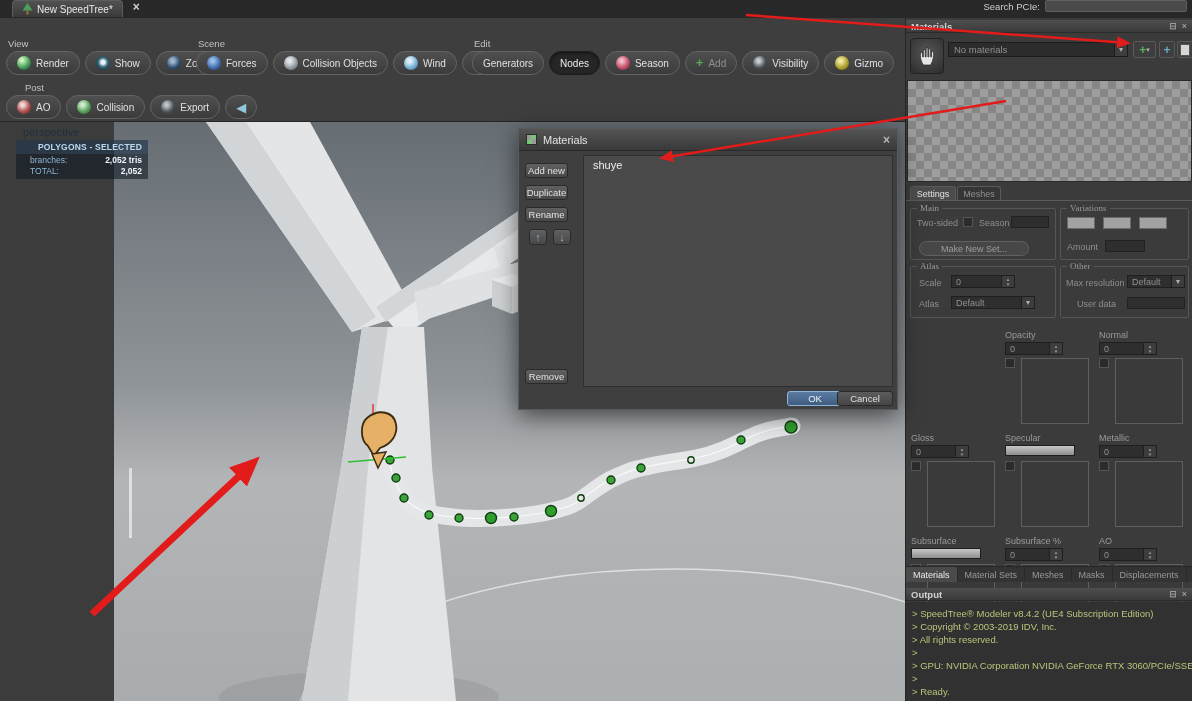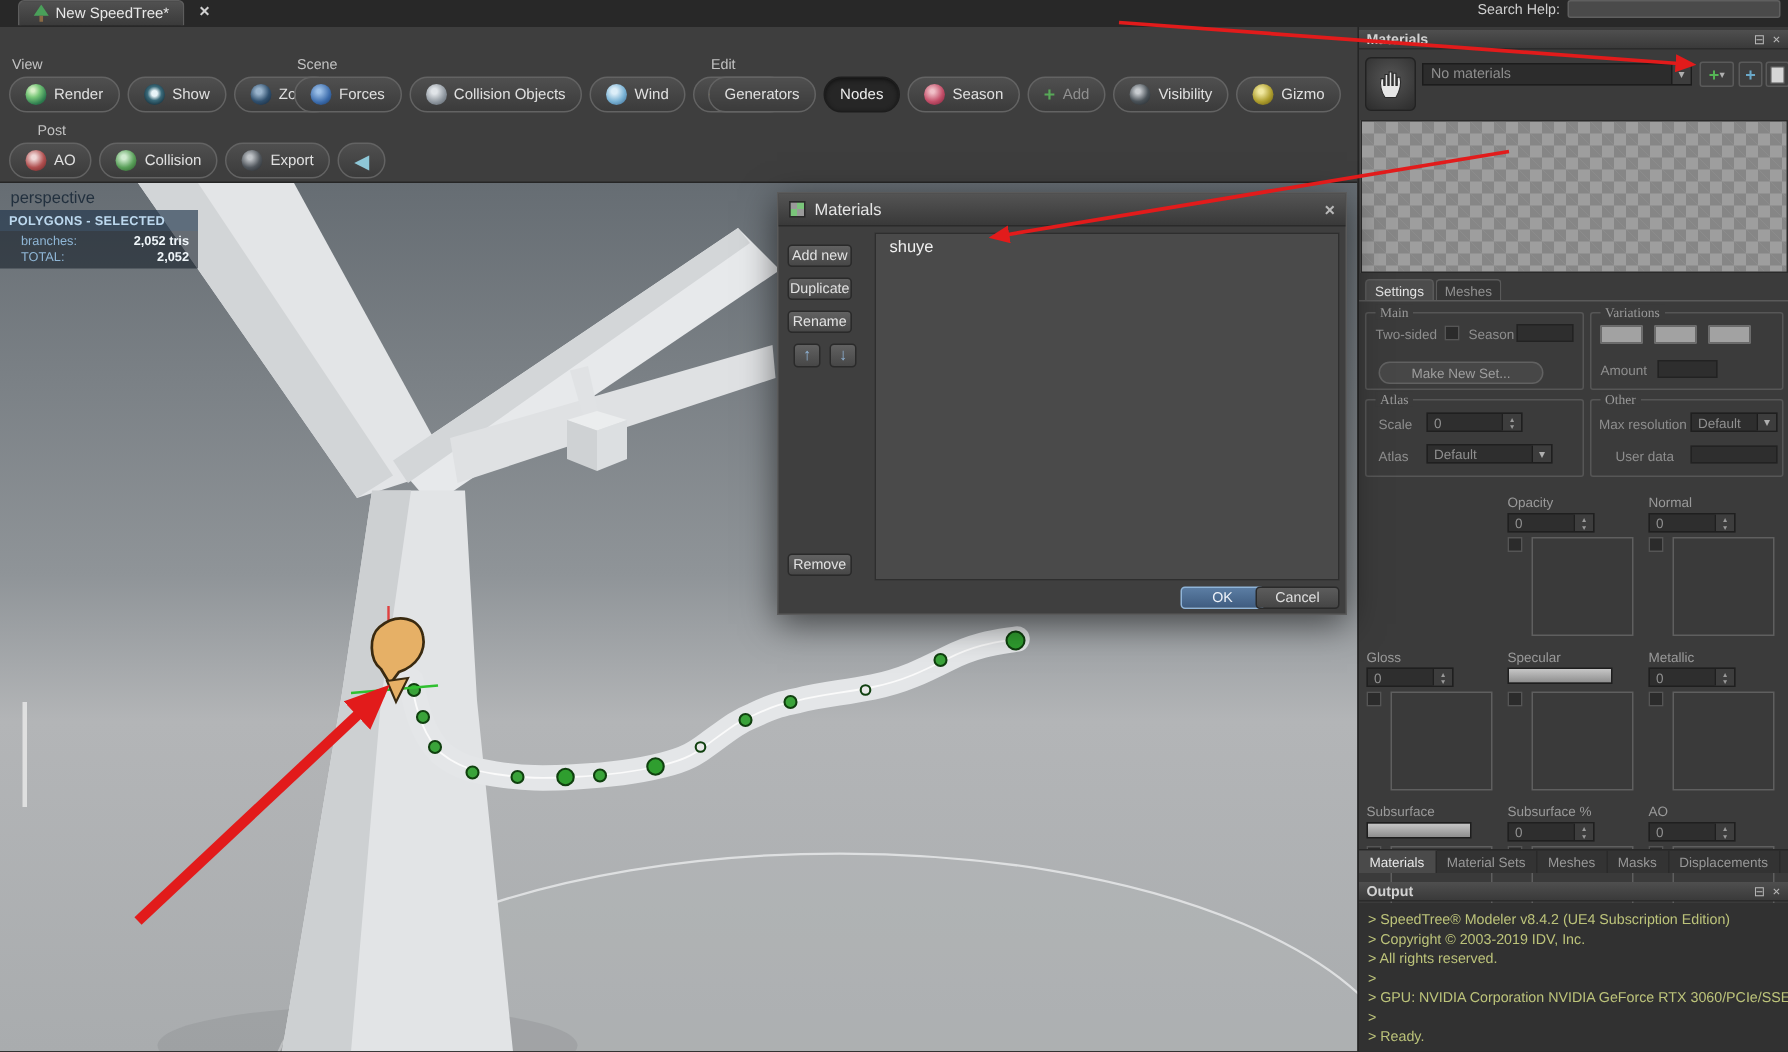--- a/index.html
+++ b/index.html
@@ -33,21 +33,21 @@
   .icn-season { background:radial-gradient(circle at 40% 35%, #f0c0c8 10%, #c4506a 55%, #7c2038 95%); }
   .icn-visibility { background:radial-gradient(circle at 40% 35%, #c8ccd0 12%, #4a5258 55%, #22282c 95%); }
   .icn-gizmo { background:radial-gradient(circle at 40% 35%, #f0e8a0 12%, #b0a030 55%, #6a5c10 95%); }
   .icn-ao { background:radial-gradient(circle at 40% 35%, #f0d8d8 12%, #b05050 55%, #6a2424 95%); }
   .icn-collision { background:radial-gradient(circle at 40% 35%, #d0ecd0 12%, #5aa05a 55%, #2a5c2a 95%); }
   .icn-export { background:radial-gradient(circle at 40% 35%, #c0c4c8 12%, #50565c 55%, #24282c 95%); }
   .glyph-plus { color:#58a858; font-weight:bold; font-size:13px; line-height:13px; width:auto; }
   .glyph-back { color:#8ec8d8; font-size:13px; line-height:13px; }
 
   
-  #viewport { position:absolute; left:0; top:122px; width:1003px; height:579px; overflow:hidden; }
+  #viewport { position:absolute; left:16px; top:122px; width:1003px; height:579px; overflow:hidden;text-align:right; }
   .cam-label { position:absolute; left:7px; top:4px; color:#22303e; font-size:11px; }
   .stats { position:absolute; left:0; top:18px; width:132px; background:rgba(12,22,32,0.55); font-size:8.5px; padding-bottom:3px; }
   .stats-title { color:#bcd8ee; font-weight:bold; padding:2px 6px; background:rgba(70,110,150,0.25); letter-spacing:0.2px; }
   .stats-row { display:flex; justify-content:space-between; padding:1px 6px 0 14px; }
   .stats-row .k { color:#8fb6d6; }
   .stats-row .v { color:#f0f6fa; font-weight:bold; }
 
   
   #dialog { position:absolute; left:518px; top:128px; width:380px; height:282px; background:#3f3f3f; border:1px solid #5a5a5a; box-shadow:0 6px 22px rgba(0,0,0,0.55); z-index:20; }
   .dlg-title { position:absolute; left:0; top:0; right:0; height:22px; background:linear-gradient(#545454,#393939); border-bottom:1px solid #2a2a2a; display:flex; align-items:center; padding:0 7px; gap:6px; }
@@ -114,21 +114,21 @@
   <div id="topbar">
     <div class="doc-tab">
       <svg width="11" height="12">
           <polygon points="5.5,0 10.5,7.5 0.5,7.5" fill="#4aa05a"></polygon>
           <rect x="4.3" y="7.5" width="2.4" height="4" fill="#8a6a44"></rect>
         </svg>
       <span>New SpeedTree*</span>
     </div>
     <span class="tab-close">×</span>
     <div class="search-wrap">
-      <span class="search-label">Search Help:</span>
+      <span class="search-label">Search PCIe:</span>
       <input class="search-input" style="">
     </div>
   </div>
 
   <div id="ribbon">
     <div class="rlabel" style="left:8px;top:20px">View</div>
     <div class="rbtns" style="left:6px;top:33px">
       <div class="rbtn">
           <span class="icn icn-render"></span>
           <span>Render</span>

